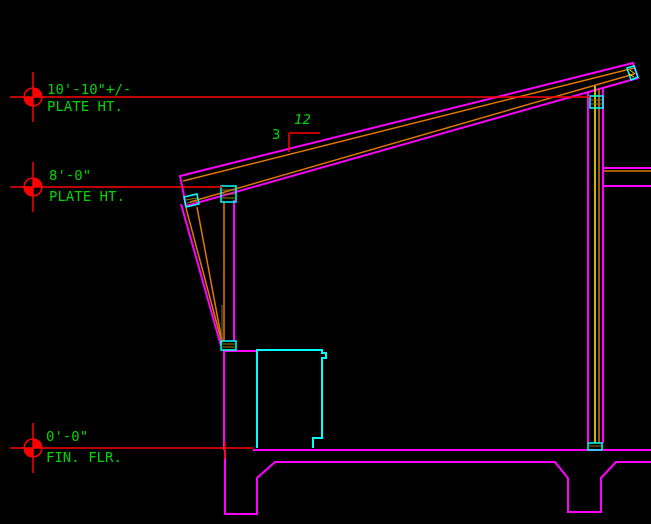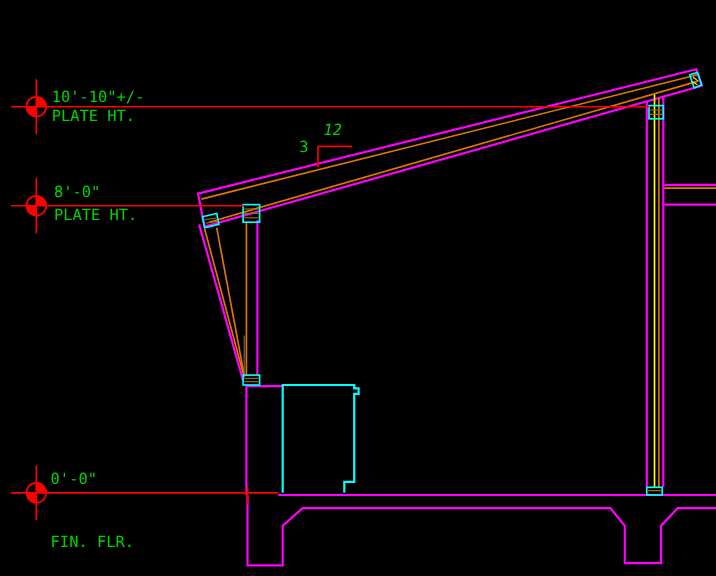--- a/index.html
+++ b/index.html
@@ -15,21 +15,21 @@
   .txt-room {
     position:absolute; color:#00d400; font-size:15px; line-height:17px;
     text-align:center; width:180px; letter-spacing:1px; white-space:pre;
   }
   
   .d1v { left:47px;  top:82px;  }
   .d1l { left:47px;  top:99px;  }
   .d2v { left:49px;  top:168px; }
   .d2l { left:49px;  top:189px; }
   .d3v { left:46px;  top:429px; }
-  .d3l { left:46px;  top:450px;margin-top:36px; }
+  .d3l { left:46px;  top:450px; }
   .run { left:294px; top:112px;font-style:italic; }
   .rise{ left:272px; top:127px; }
   .room{ left:340px; top:401px; }
 </style>
 </head>
 <body>
 
 <div class="canvas">
 
   <svg width="651" height="524" viewBox="0 0 651 524">

